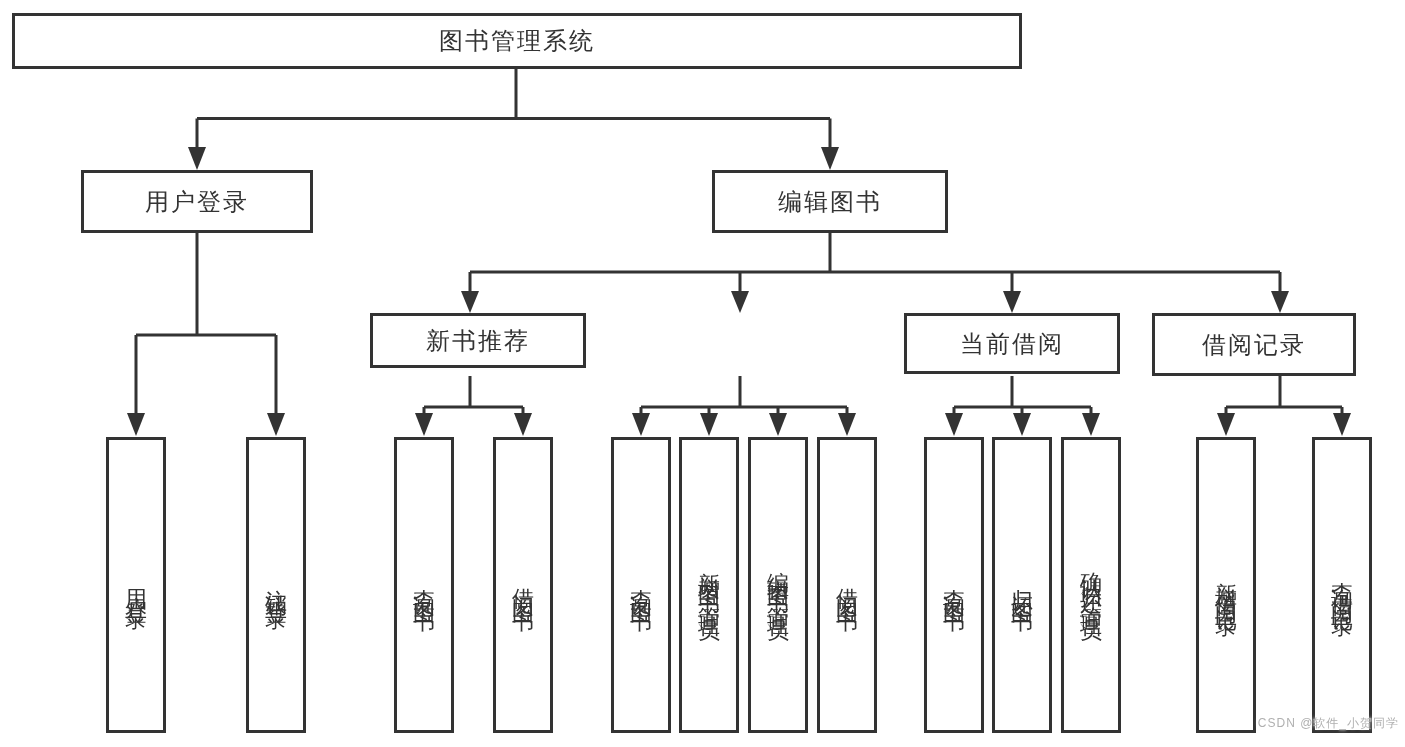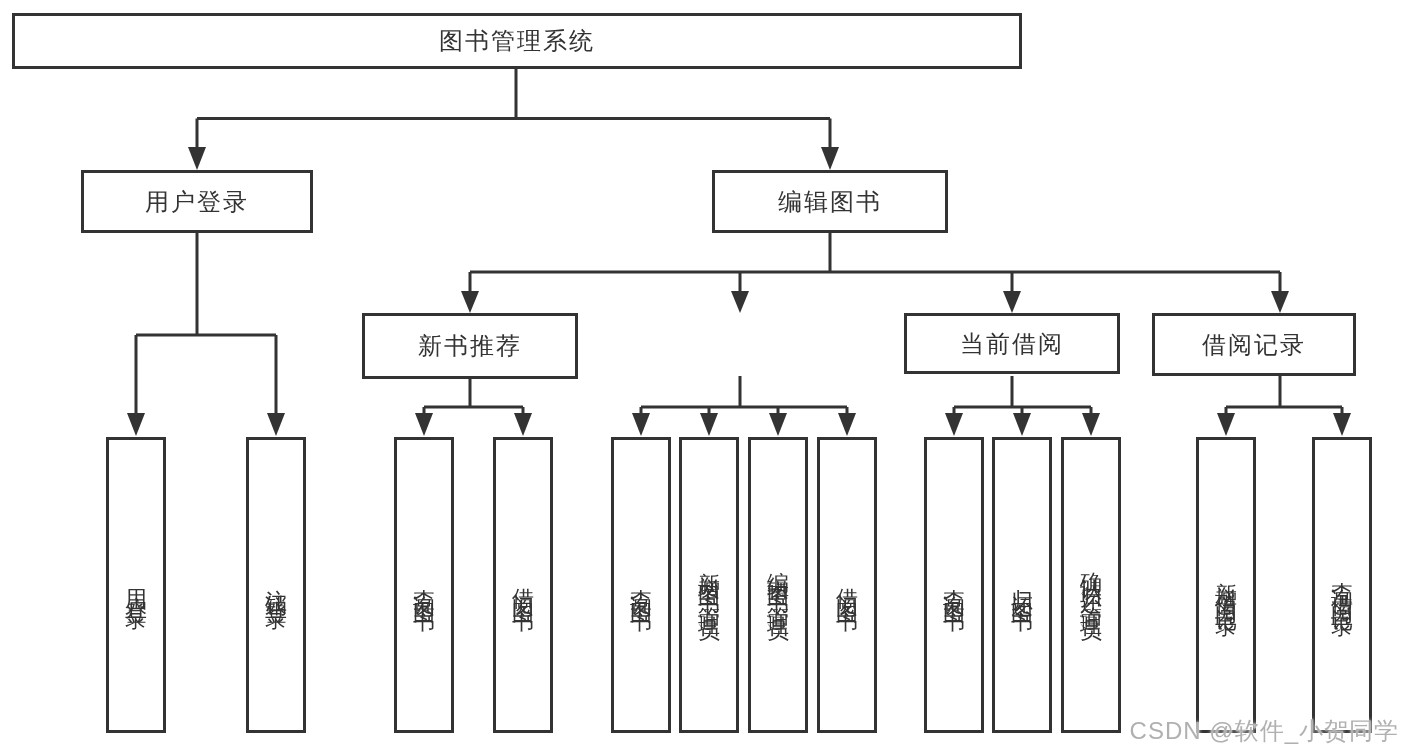--- a/index.html
+++ b/index.html
@@ -13,21 +13,21 @@
   .box{
     position:absolute;box-sizing:border-box;border:3px solid #333333;background:#ffffff;
     display:flex;align-items:center;justify-content:center;color:#333333;
   }
   .box.h span{font-size:24px;letter-spacing:2px;white-space:nowrap;}
   .box.v span{
     writing-mode:vertical-rl;text-orientation:mixed;
     font-size:22px;letter-spacing:7px;line-height:1;
   }
   .watermark{
-    position:absolute;right:6px;top:715px;font-size:24px;color:#b0b0b0;
+    position:absolute;right:6px;top:715px;font-size:12px;color:#b0b0b0;
     letter-spacing:1px;white-space:nowrap;
     text-shadow:0 0 2px #ffffff,0 0 4px #ffffff;
   }
 </style>
 </head>
 <body>
 
 <div class="stage">
 
   <svg class="connectors" viewBox="0 0 1405 747" xmlns="http://www.w3.org/2000/svg">
@@ -84,21 +84,21 @@
     <span>图书管理系统</span>
   </div>
 
   <div class="box h" style="left:81px;top:170px;width:232px;height:63px">
     <span>用户登录</span>
   </div>
   <div class="box h" style="left:712px;top:170px;width:236px;height:63px">
     <span>编辑图书</span>
   </div>
 
-  <div class="box h" style="left:362px;top:313px;width:216px;height:66px">
+  <div class="box h" style="left:370px;top:313px;width:216px;height:55px">
     <span>新书推荐</span>
   </div>
   <div class="box h" style="left:904px;top:313px;width:216px;height:61px">
     <span>当前借阅</span>
   </div>
   <div class="box h" style="left:1152px;top:313px;width:204px;height:63px">
     <span>借阅记录</span>
   </div>
 
   <div class="box v" style="left:106px;top:437px;width:60px;height:296px">

